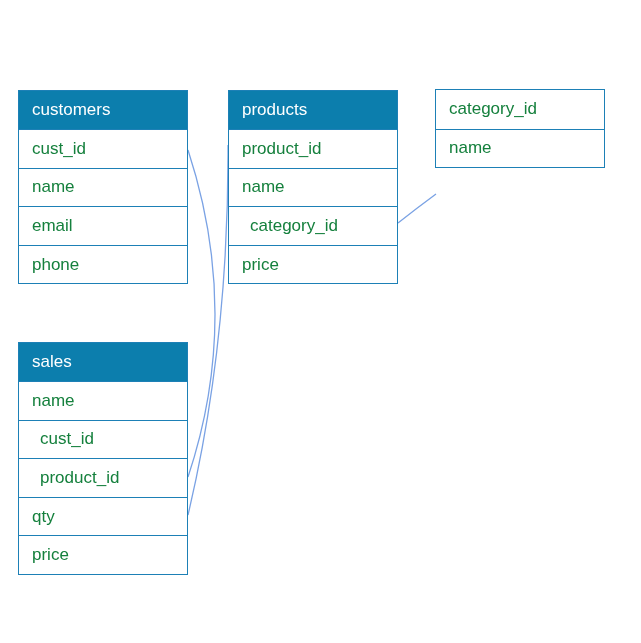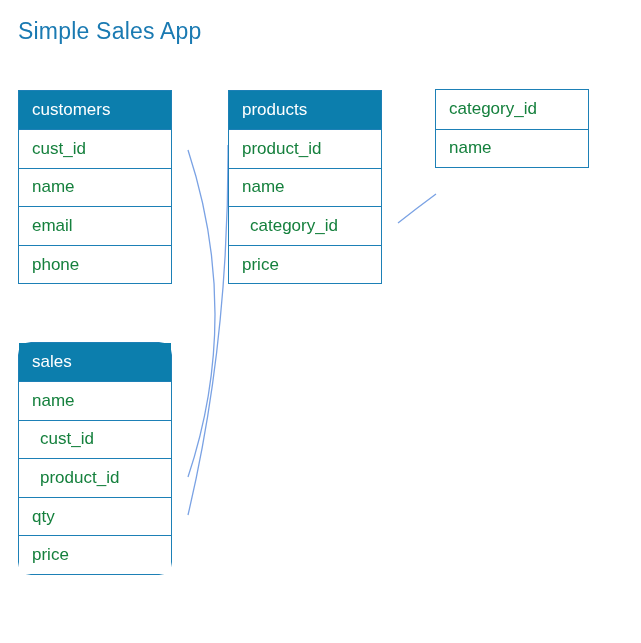--- a/index.html
+++ b/index.html
@@ -31,21 +31,21 @@
     top: 0;
     pointer-events: none;
   }
   .links path {
     fill: none;
     stroke: #7aa2e4;
     stroke-width: 1.3;
   }
   .table {
     position: absolute;
-    width: 154px;
+    width: 170px;
     box-sizing: border-box;
     border: 1.5px solid #1d80b6;
     background: #ffffff;
   }
   .thead {
     height: 38px;
     background: #0c7ead;
     color: #ffffff;
     font-size: 17px;
     display: flex;
@@ -66,28 +66,27 @@
   }
   .trow.fk {
     padding-left: 21px;
   }
   .trow:first-of-type {
     border-top: none;
   }
   .t-customers  { left: 18px;  top: 90px; }
   .t-products   { left: 228px; top: 90px; }
   .t-categories { left: 435px; top: 89px; }
-  .t-sales      { left: 18px;  top: 342px; border-radius: 13px; }
+  .t-sales      { left: 18px;  top: 342px; }
 </style>
 </head>
 <body>
 
 <div class="canvas">
 
-  <h1 class="title">Simple Sales App</h1>
 
   <svg class="links" width="641" height="643" viewBox="0 0 641 643">
     <path d="M 188 150 Q 242 315 188 477"></path>
     <path d="M 228 145 Q 229 342 188 515"></path>
     <path d="M 398 223 Q 417 208 436 194"></path>
   </svg>
 
   <div class="table t-customers">
     <div class="thead">customers</div>
     <div class="trow">cust_id</div>

